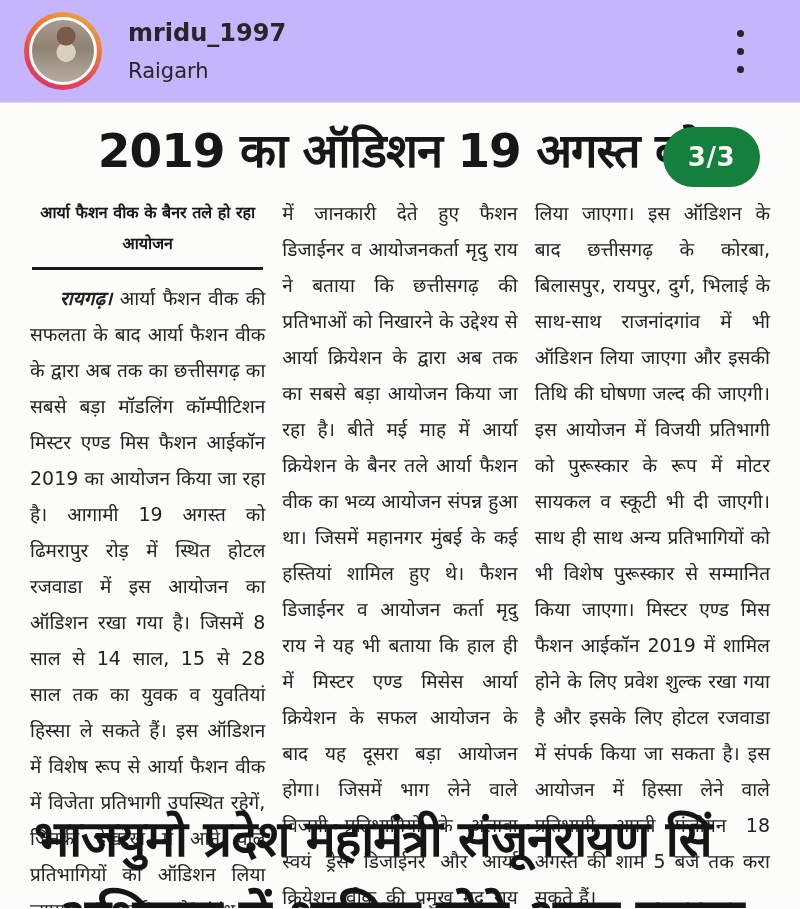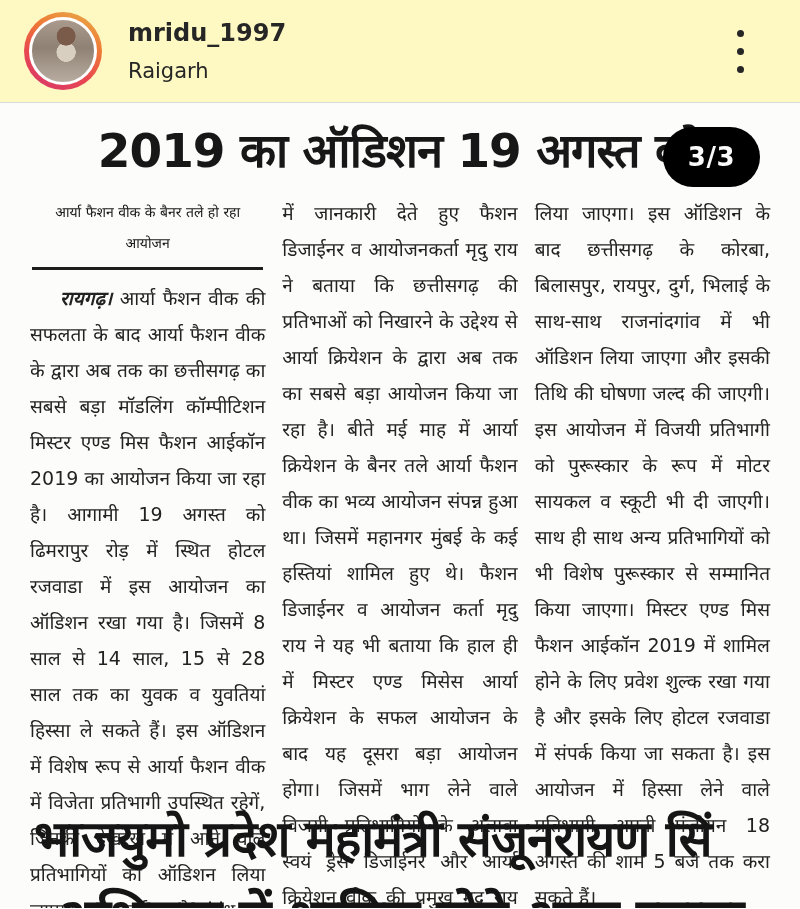--- a/index.html
+++ b/index.html
@@ -9,21 +9,21 @@
     background: #ffffff;
     font-family: "DejaVu Sans", sans-serif;
   }
 
   
   .post-header {
     height: 103px;
     display: flex;
     align-items: center;
     padding: 0 24px;
-    background: #fef9c3;
+    background: #c4b5fd;
     border-bottom: 1px solid #dbdbdb;
     position: relative;
   }
   .avatar-ring {
     width: 78px; height: 78px;
     border-radius: 50%;
     background: linear-gradient(205deg, #e8b04b 0%, #ee7a36 35%, #e8484f 65%, #d6356f 100%);
     display: flex; align-items: center; justify-content: center;
     flex: 0 0 auto;
     cursor: pointer;
@@ -75,21 +75,21 @@
     text-align: center;
     font-size: 47px;
     font-weight: bold;
     letter-spacing: -1px;
     color: #171717;
     white-space: nowrap;
   }
   .carousel-badge {
     position: absolute;
     top: 24px; right: 40px;
-    background: #000000;
+    background: #15803d;
     color: #fafafa;
     font-size: 26px;
     font-weight: bold;
     padding: 15px 25px;
     border-radius: 34px;
     letter-spacing: 0.5px;
   }
 
   .cols {
     display: flex;
@@ -98,23 +98,23 @@
   }
   .col {
     flex: 1 1 0;
     font-size: 19px;
     line-height: 36px;
     text-align: justify;
     color: #222222;
   }
   .col p { text-align: justify; }
   .subheadline {
-    font-size: 14px;
+    font-size: 16px;
     line-height: 31px;
-    font-weight: normal;
+    font-weight: bold;
     text-align: center;
     color: #171717;
     padding: 2px 4px 8px 4px;
   }
   .subheadline-rule {
     border-bottom: 3px solid #1d1d1d;
     margin: 0 2px 10px 2px;
   }
   .lead-indent { text-indent: 30px; }
   .dateline { font-weight: bold; font-style: italic; }

